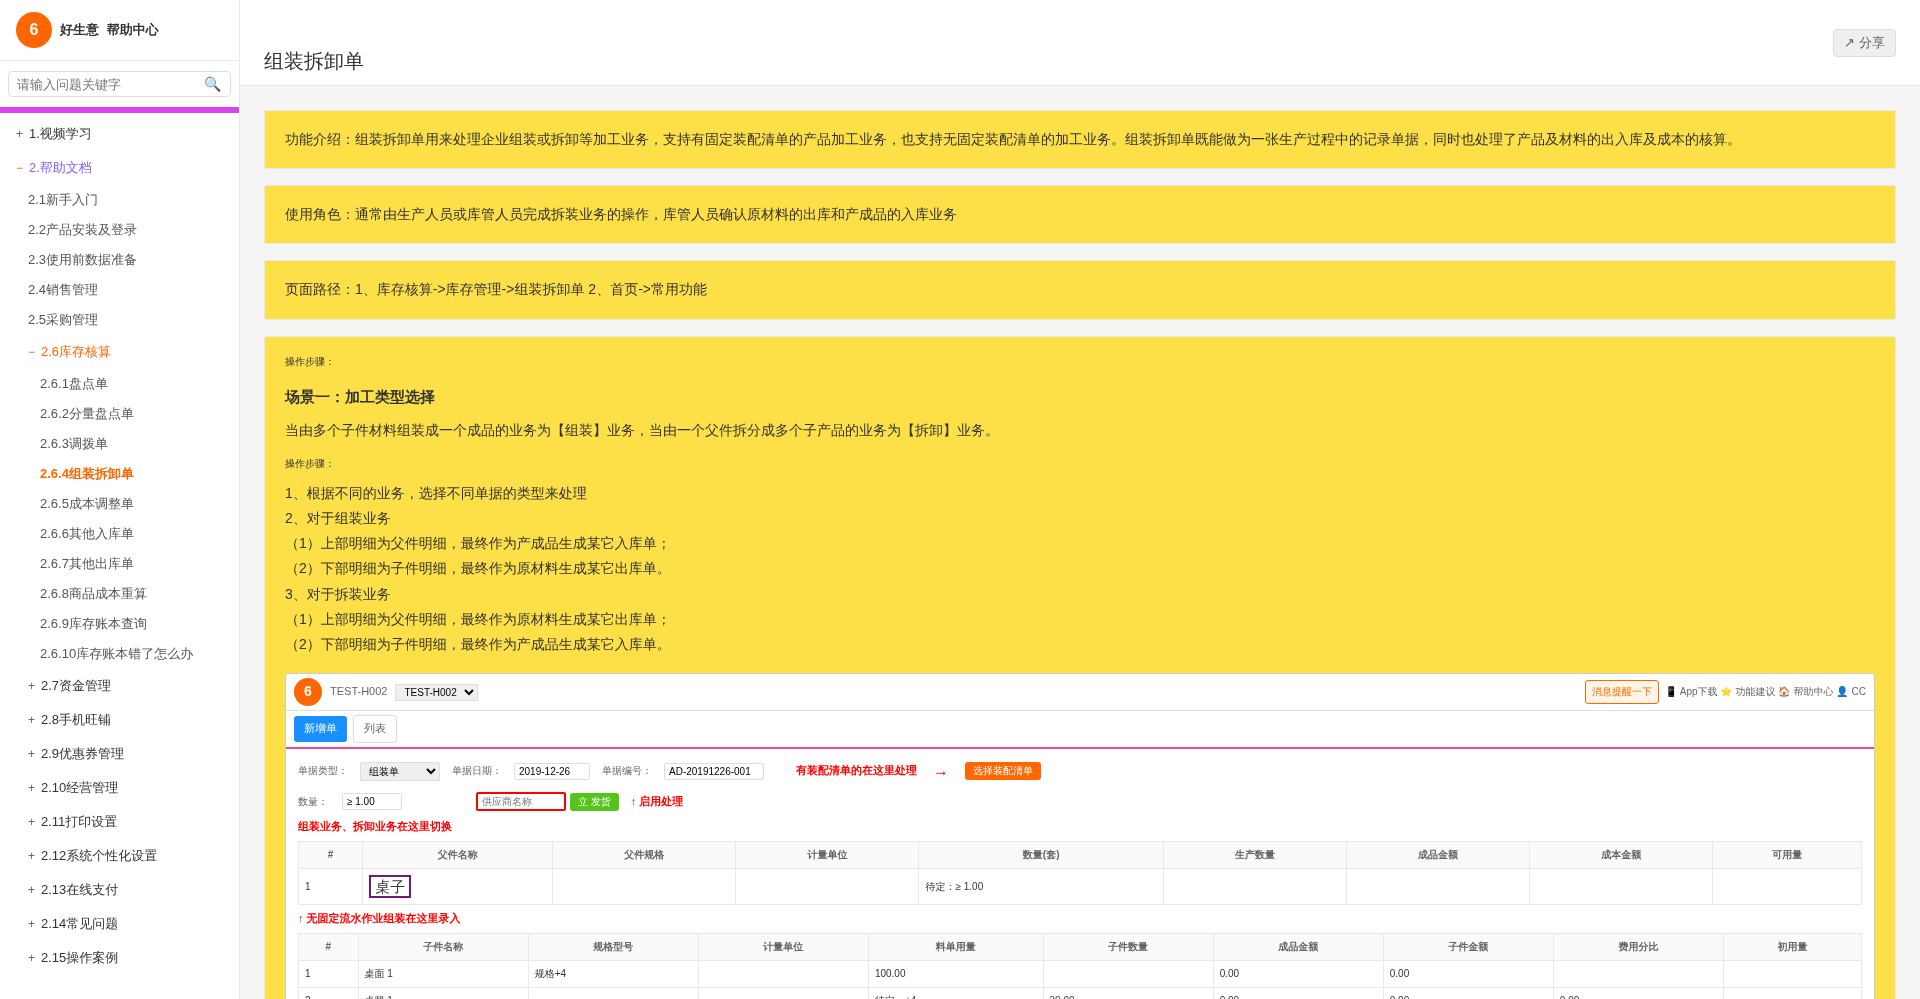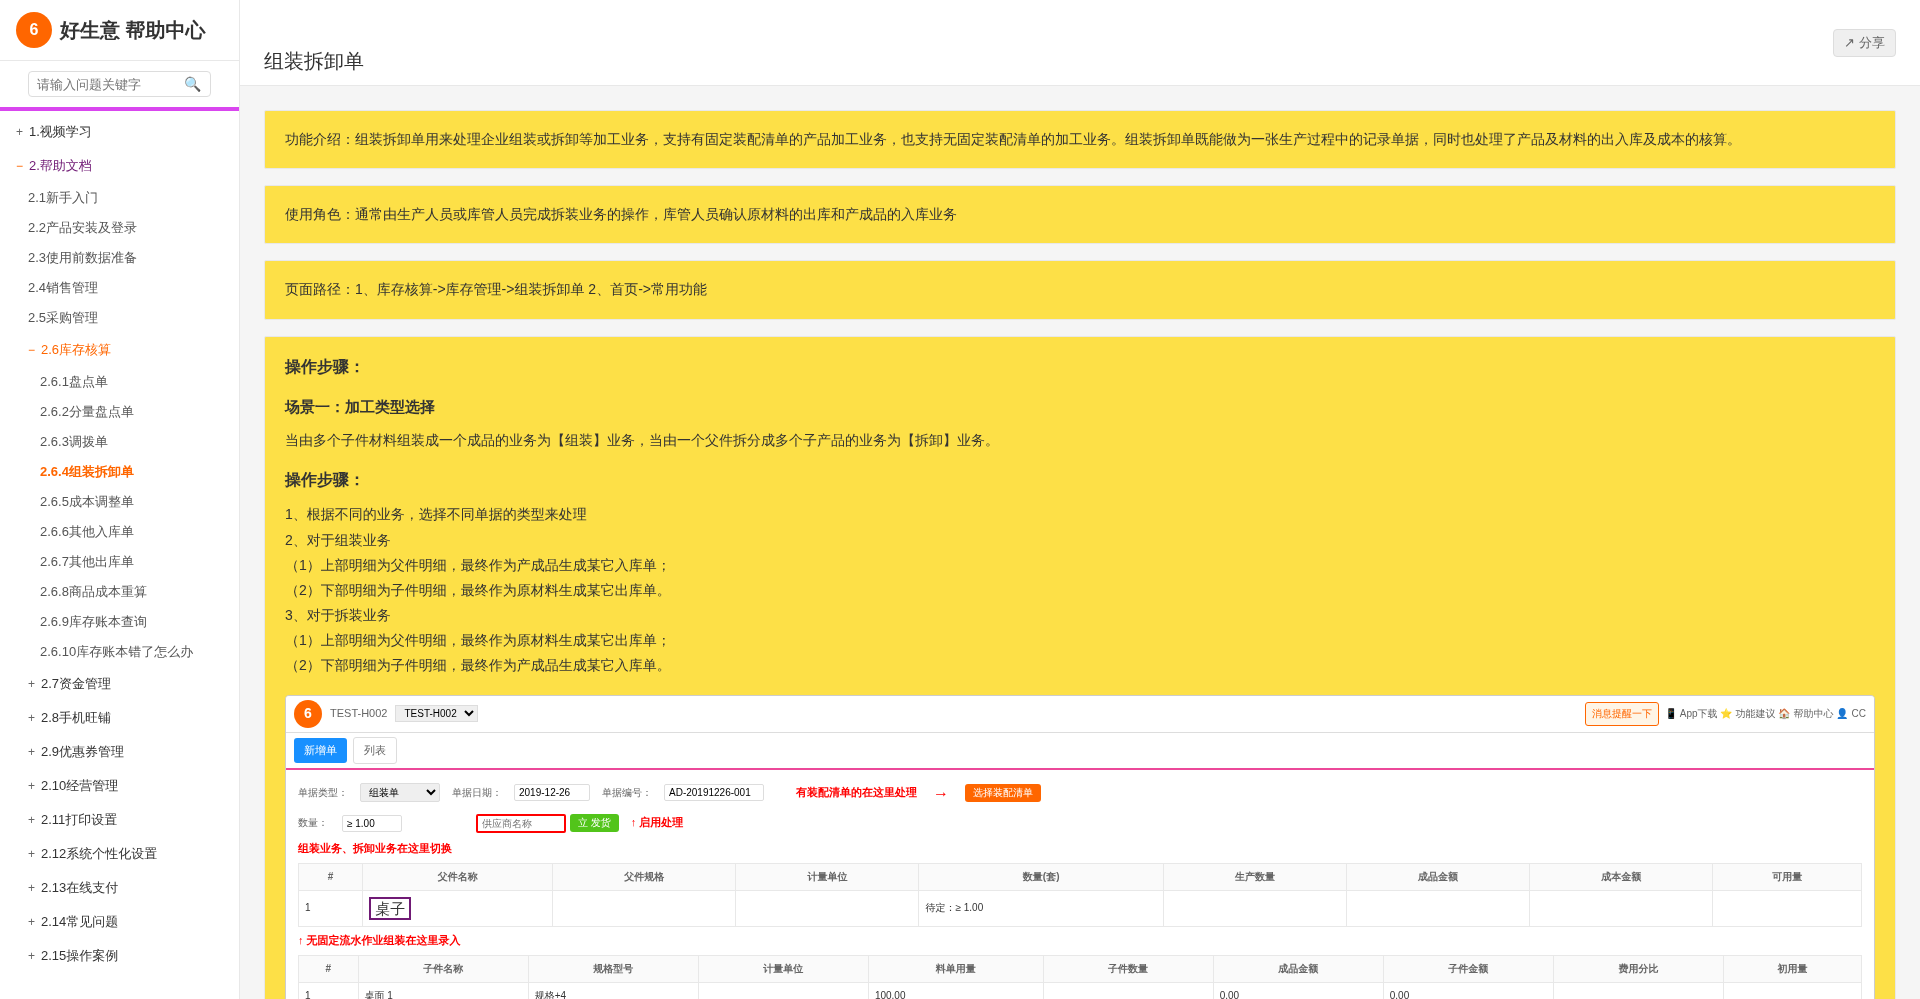--- a/index.html
+++ b/index.html
@@ -2,22 +2,22 @@
 <html><head>
   <meta charset="utf-8">
   <style>
     * { box-sizing: border-box; margin: 0; padding: 0; }
     body { font-family: "Microsoft YaHei", "PingFang SC", Arial, sans-serif; font-size: 14px; color: #333; background: #f5f5f5; display: flex; height: 100vh; overflow: hidden; }
 
     
     .sidebar { width: 240px; background: #fff; border-right: 1px solid #e8e8e8; display: flex; flex-direction: column; overflow-y: auto; flex-shrink: 0; }
     .sidebar-header { background: #fff; padding: 12px 16px; display: flex; align-items: center; border-bottom: 1px solid #e8e8e8; }
     .logo-circle { width: 36px; height: 36px; background: #ff6600; border-radius: 50%; display: flex; align-items: center; justify-content: center; color: white; font-size: 16px; font-weight: bold; margin-right: 8px; flex-shrink: 0; }
-    .logo-text { font-size: 20px; font-weight: bold; color: #333; }
-    .search-box { padding: 10px 28px; border-bottom: 4px solid #d946ef; }
+    .logo-text { font-size: 13px; font-weight: bold; color: #333; font-family: Liberation Mono, monospace; }
+    .search-box { padding: 10px 8px; border-bottom: 6px solid #d946ef; }
     .search-input-wrap { display: flex; align-items: center; border: 1px solid #ddd; border-radius: 4px; padding: 4px 8px; background: #fff; }
     .search-input-wrap input { border: none; outline: none; font-size: 13px; flex: 1; color: #999; }
     .search-icon-btn { color: #999; cursor: pointer; font-size: 14px; }
 
     .nav-section { padding: 4px 0; }
     .nav-item-parent { display: flex; align-items: center; padding: 8px 16px; cursor: pointer; color: #333; font-size: 13px; }
     .nav-item-parent .nav-icon { margin-right: 6px; font-size: 12px; color: #666; }
     .nav-item-parent.active { color: #ff6600; }
     .nav-item-parent.active .nav-icon { color: #ff6600; }
 
@@ -27,21 +27,21 @@
     
     .main { flex: 1; display: flex; flex-direction: column; overflow: hidden; }
     .topbar { background: #fff; border-bottom: 1px solid #e8e8e8; padding: 10px 24px; display: flex; align-items: center; justify-content: space-between; flex-shrink: 0; }
     .page-title { font-size: 20px; color: #333; font-weight: normal; margin-top: 38px; }
     .share-btn { display: flex; align-items: center; gap: 4px; color: #666; font-size: 13px; cursor: pointer; border: 1px solid #ddd; padding: 4px 10px; border-radius: 4px; }
 
     .content-area { flex: 1; overflow-y: auto; padding: 24px; background: #f5f5f5; }
     .content-card { background: #fde047; border: 1px solid #e8e8e8; border-radius: 2px; padding: 16px 20px; margin-bottom: 16px; line-height: 1.8; font-size: 14px; color: #333; }
     .content-card p { margin: 0; }
 
-    .section-title { font-weight: bold; margin-bottom: 8px; font-size: 16px; }
+    .section-title { font-weight: normal; margin-bottom: 8px; font-size: 10px; }
     .scenario-title { font-weight: bold; font-size: 15px; margin: 12px 0 8px 0; }
     .step-text { margin: 6px 0; }
     .step-indent { margin-left: 24px; }
 
     
     .fake-screenshot { background: #f0f0f0; border: 1px solid #ccc; border-radius: 4px; overflow: hidden; font-size: 11px; }
     .fake-table { width: 100%; border-collapse: collapse; font-size: 10px; background: white; margin-top: 4px; }
     .fake-table th { background: #fafafa; border: 1px solid #e8e8e8; padding: 4px 6px; color: #666; }
     .fake-table td { border: 1px solid #e8e8e8; padding: 4px 6px; color: #333; }
   </style>
@@ -64,21 +64,21 @@
 
   <div class="nav-section">
 
     <div class="nav-item-parent">
       <span class="nav-icon">+</span>
       <span>1.视频学习</span>
     </div>
 
     <div class="nav-item-parent active">
       <span class="nav-icon" style="color:#ff6600;">−</span>
-      <span style="color:#701a75;">2.帮助文档</span>
+      <span style="color:#8b5cf6;">2.帮助文档</span>
     </div>
 
     <div class="nav-sub-item">2.1新手入门</div>
     <div class="nav-sub-item">2.2产品安装及登录</div>
     <div class="nav-sub-item">2.3使用前数据准备</div>
     <div class="nav-sub-item">2.4销售管理</div>
     <div class="nav-sub-item">2.5采购管理</div>
 
     <div class="nav-item-parent active" style="padding-left:28px;">
       <span class="nav-icon" style="color:#ff6600;">−</span>

